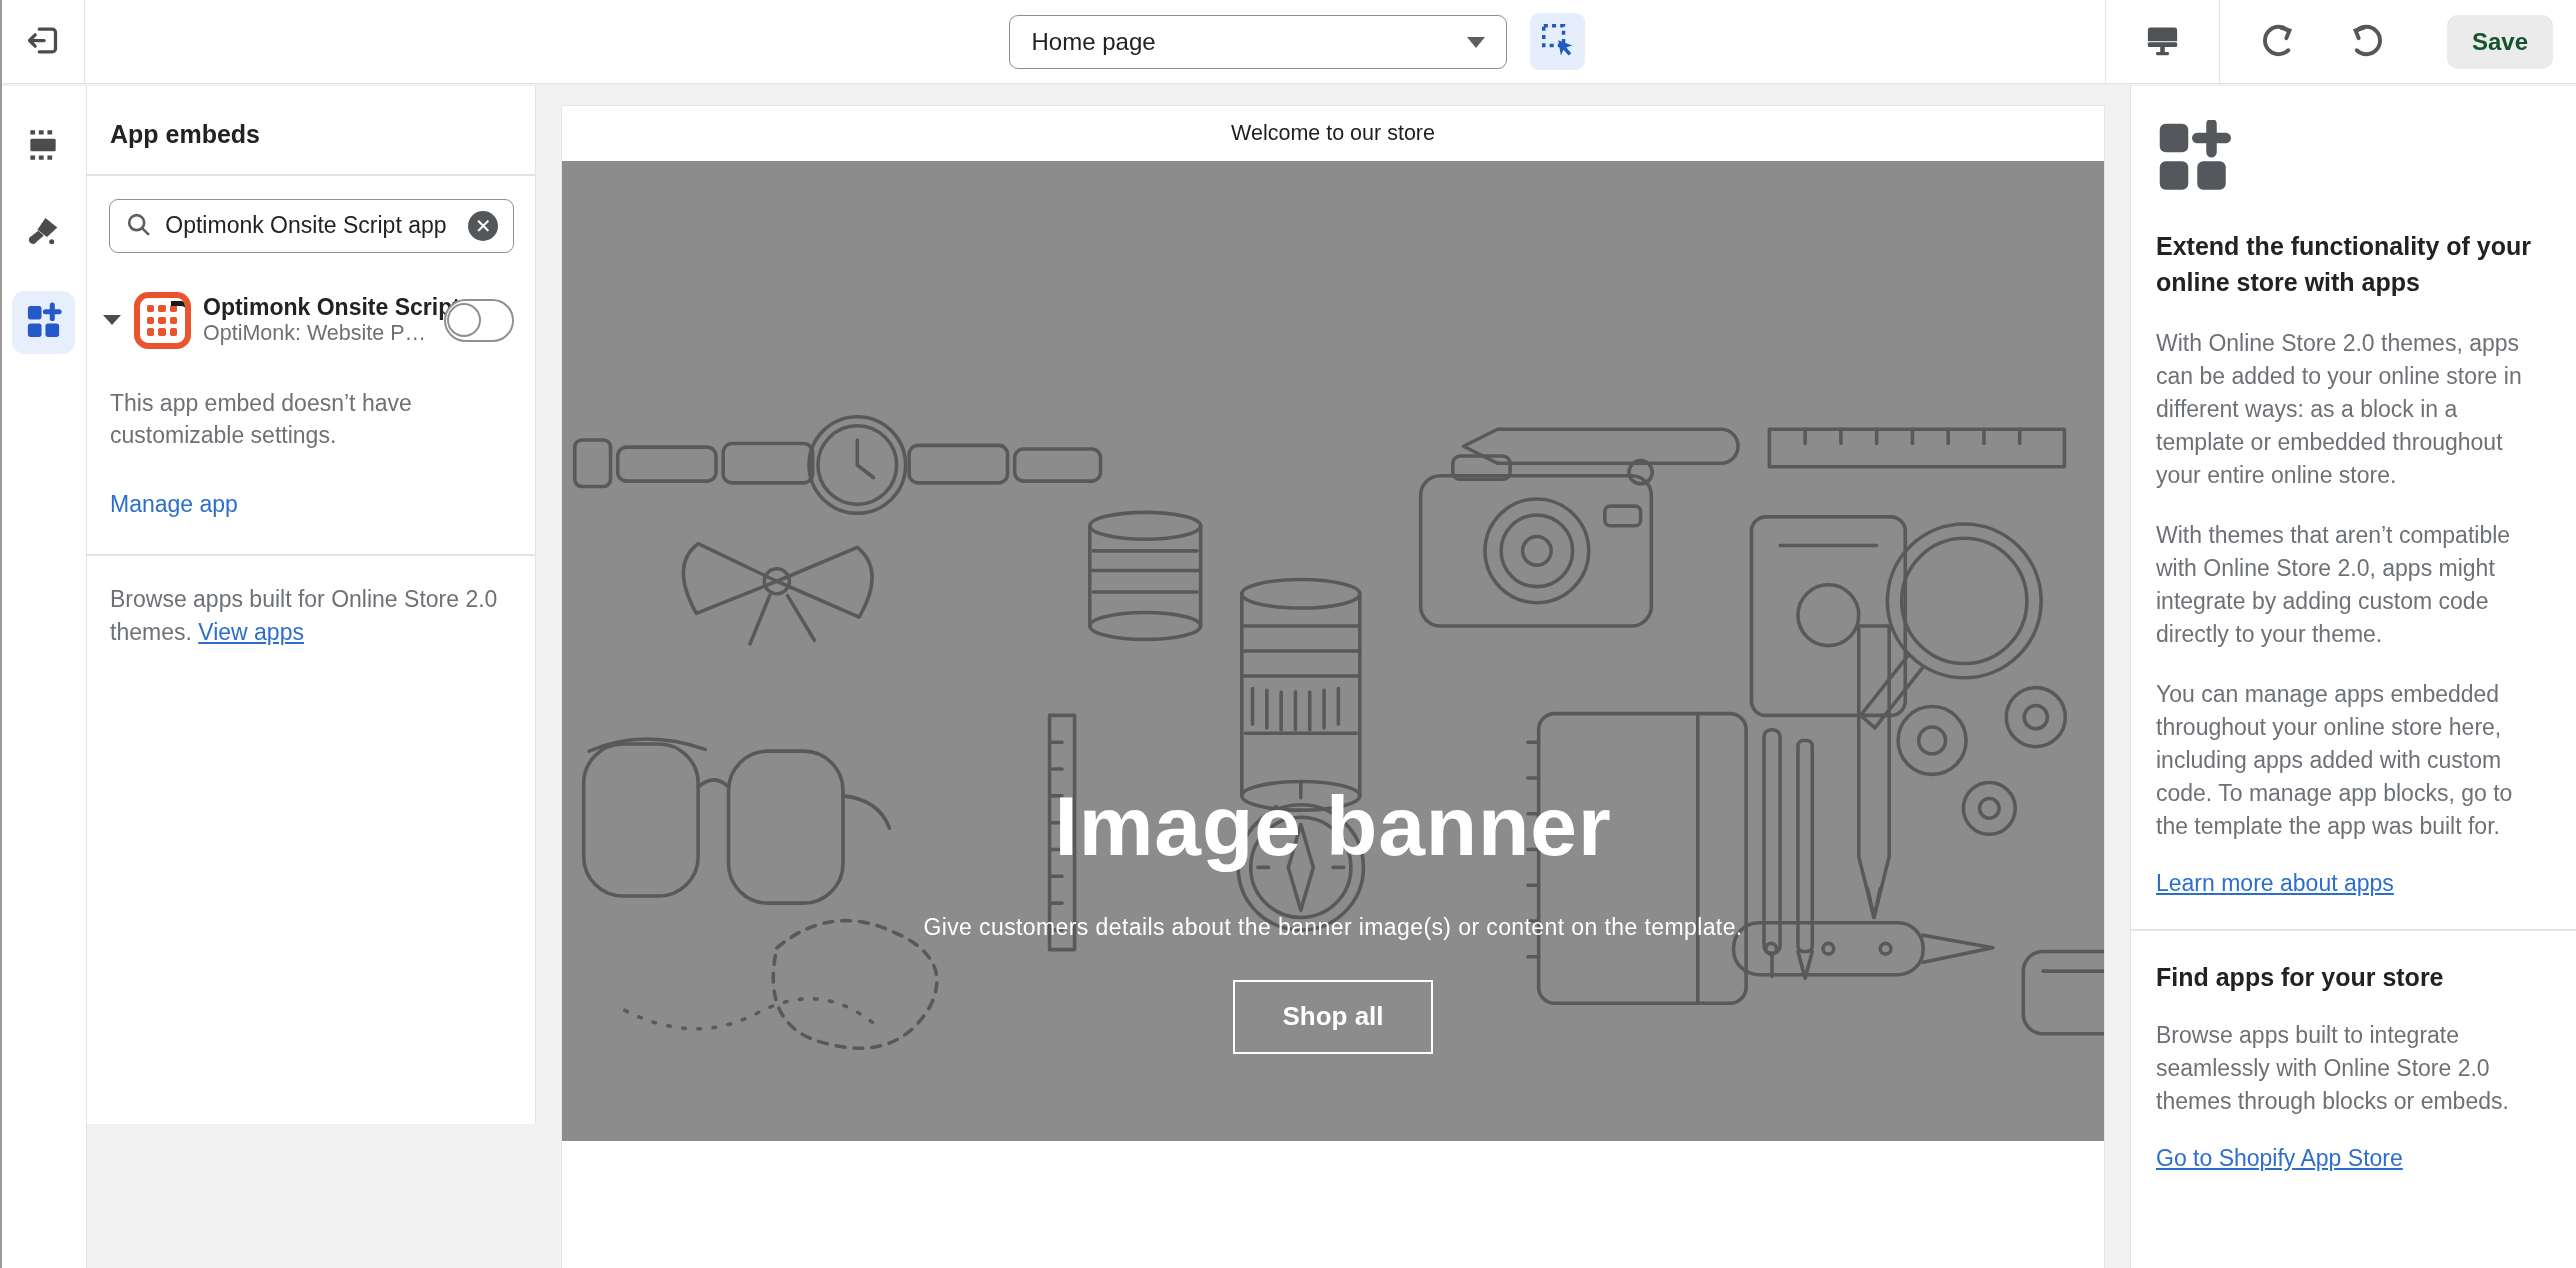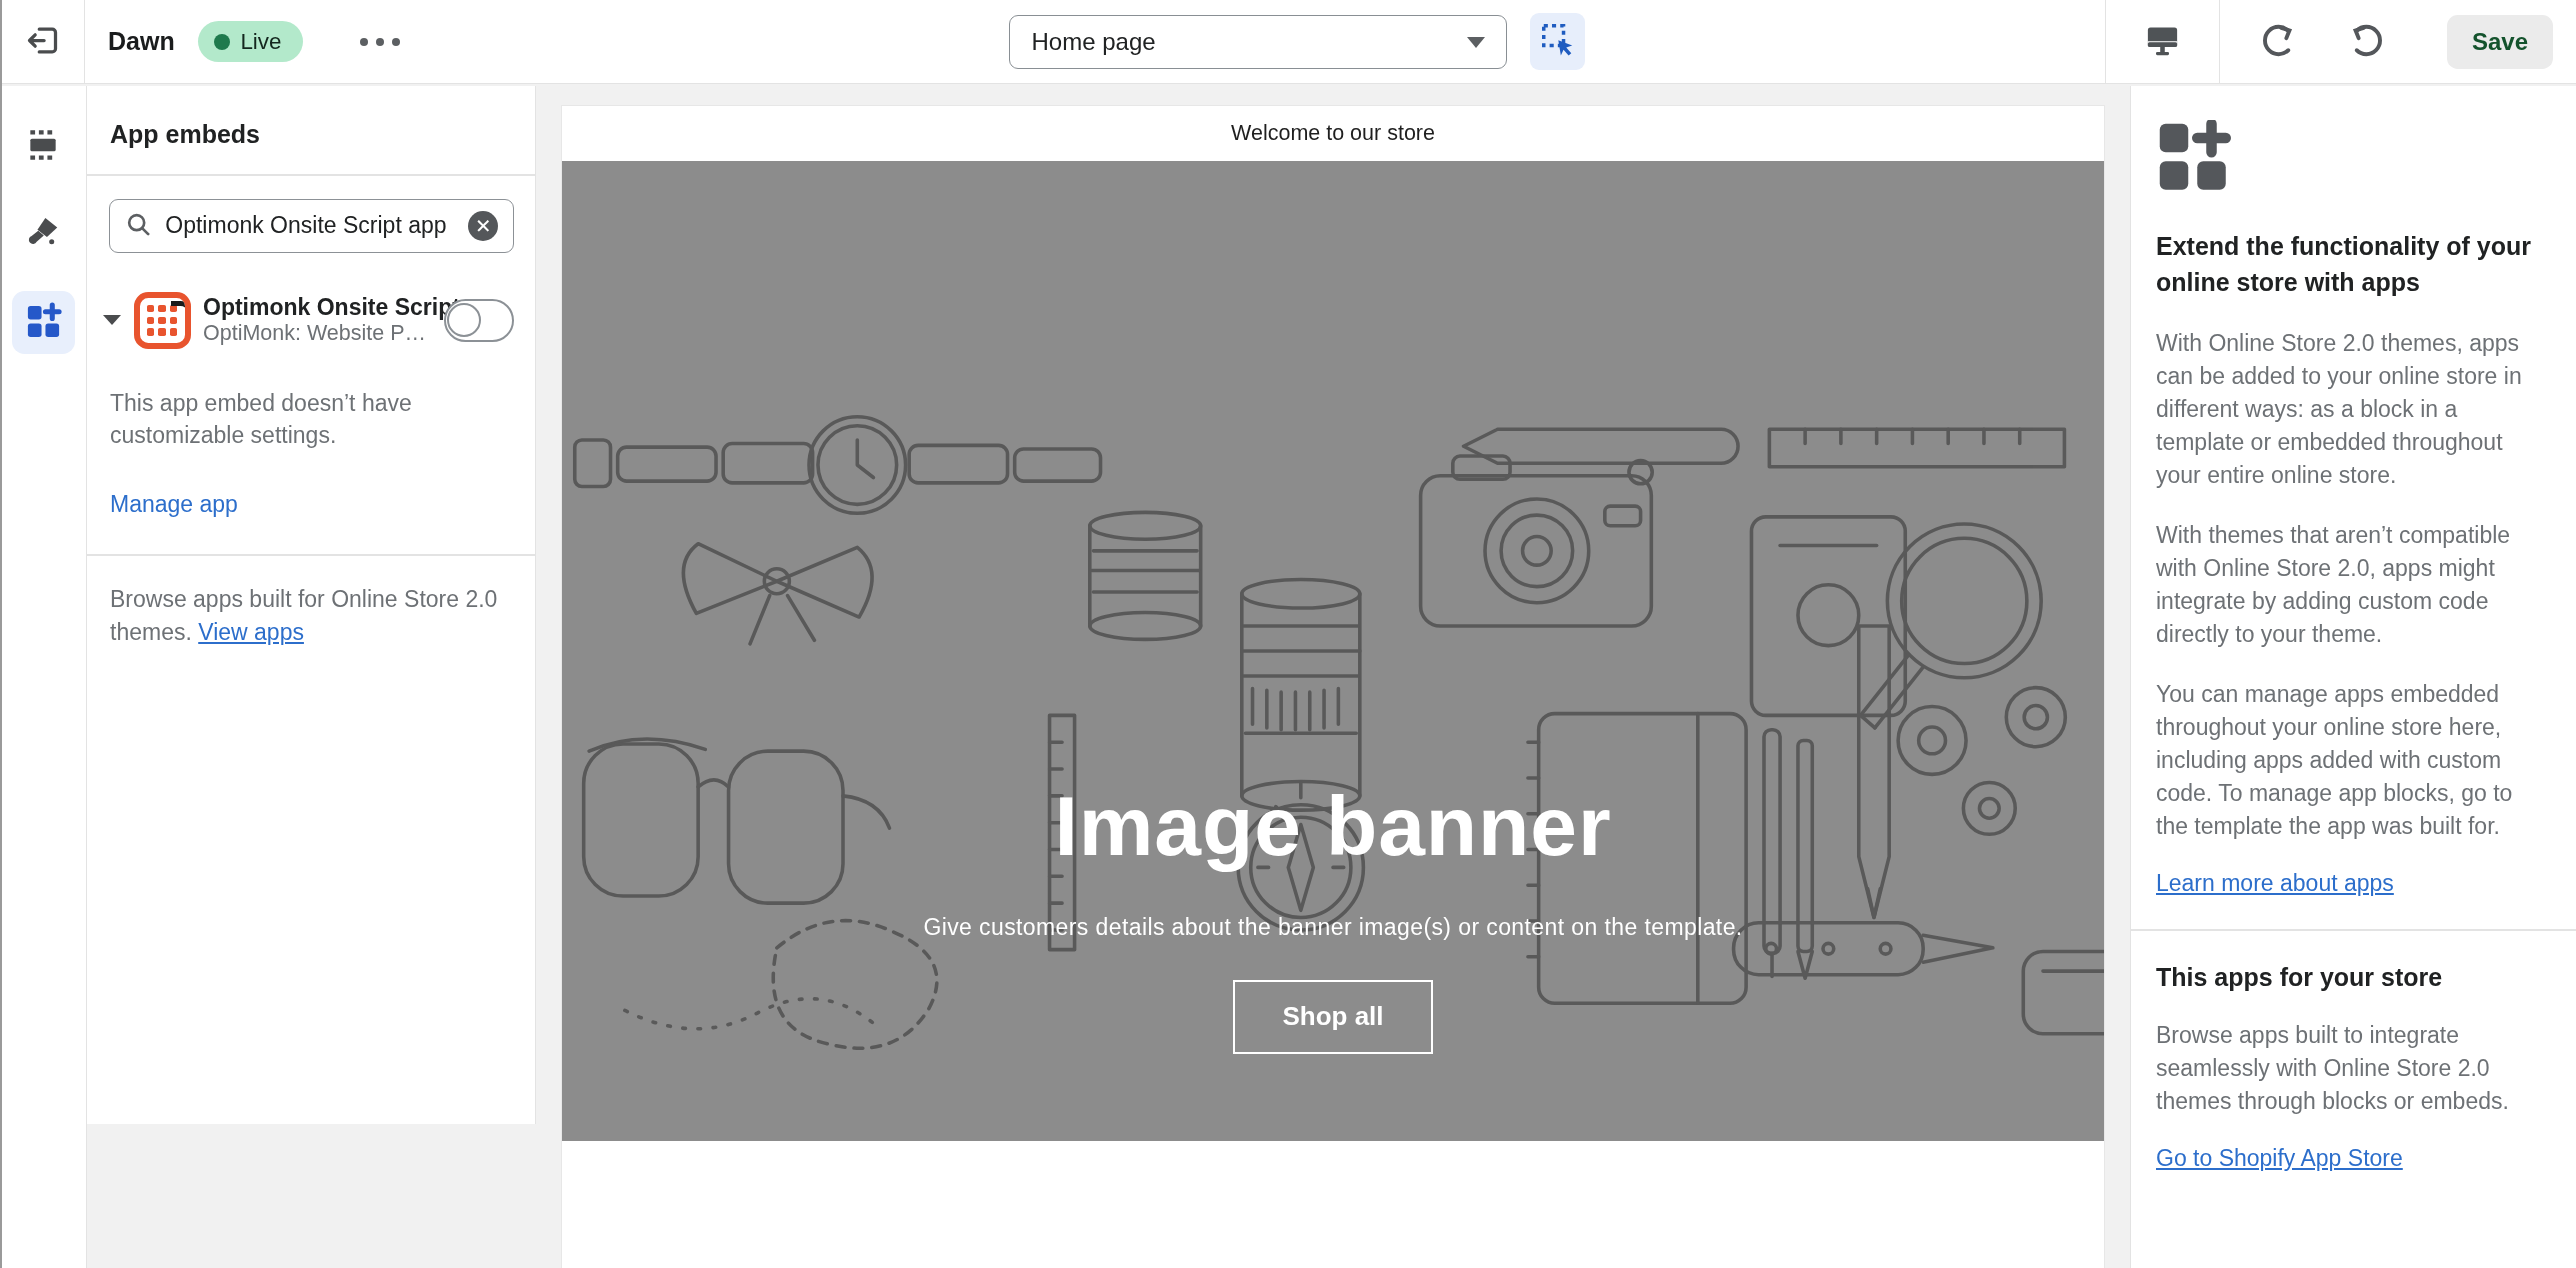--- a/index.html
+++ b/index.html
@@ -122,32 +122,20 @@
 <div class="app">
   <div class="edge-line"></div>
 
   <header class="topbar">
     <div class="topbar-exit">
       <span>
         <svg width="39" height="39" viewBox="0 0 24 24" fill="none" stroke="#4a4c4e" stroke-width="2" stroke-linecap="round" stroke-linejoin="round">
           <path d="M10 5 H18 a2 2 0 0 1 2 2 V17 a2 2 0 0 1 -2 2 H10"></path>
           <path d="M13 12 H4 M7.5 8.5 L4 12 L7.5 15.5"></path>
         </svg>
-      </span>
-    </div>
-    <div class="theme-meta">
-      <span class="theme-name">Dawn</span>
-      <span class="live-badge">
-        <i class="live-dot"></i>
-        <span class="live-text">Live</span>
-      </span>
-      <span class="more-dots">
-        <i></i>
-          <i></i>
-          <i></i>
       </span>
     </div>
 
     <div class="page-select-wrap">
       <span class="page-select-label">Home page</span>
       <span class="select-caret"></span>
     </div>
     <div class="inspector-btn">
       <span>
         <svg width="38" height="38" viewBox="0 0 24 24">
@@ -395,18 +383,18 @@
         <rect x="11" y="11" width="7.6" height="7.6" rx="1.6" fill="#54575b"></rect>
         <path d="M14.8 1 v7.6 M11 4.8 h7.6" stroke="#54575b" stroke-width="2.8" stroke-linecap="round"></path>
       </svg>
     </div>
     <h2 class="rp-title">Extend the functionality of your online store with apps</h2>
     <p class="rp-p">With Online Store 2.0 themes, apps can be added to your online store in different ways: as a block in a template or embedded throughout your entire online store.</p>
     <p class="rp-p">With themes that aren’t compatible with Online Store 2.0, apps might integrate by adding custom code directly to your theme.</p>
     <p class="rp-p">You can manage apps embedded throughout your online store here, including apps added with custom code. To manage app blocks, go to the template the app was built for.</p>
     <a class="rp-link">Learn more about apps</a>
     <div class="rp-divider"></div>
-    <h3 class="rp-title2">This apps for your store</h3>
+    <h3 class="rp-title2">Find apps for your store</h3>
     <p class="rp-p">Browse apps built to integrate seamlessly with Online Store 2.0 themes through blocks or embeds.</p>
     <a class="rp-link">Go to Shopify App Store</a>
   </aside>
 </div>
 
 
 </body></html>

